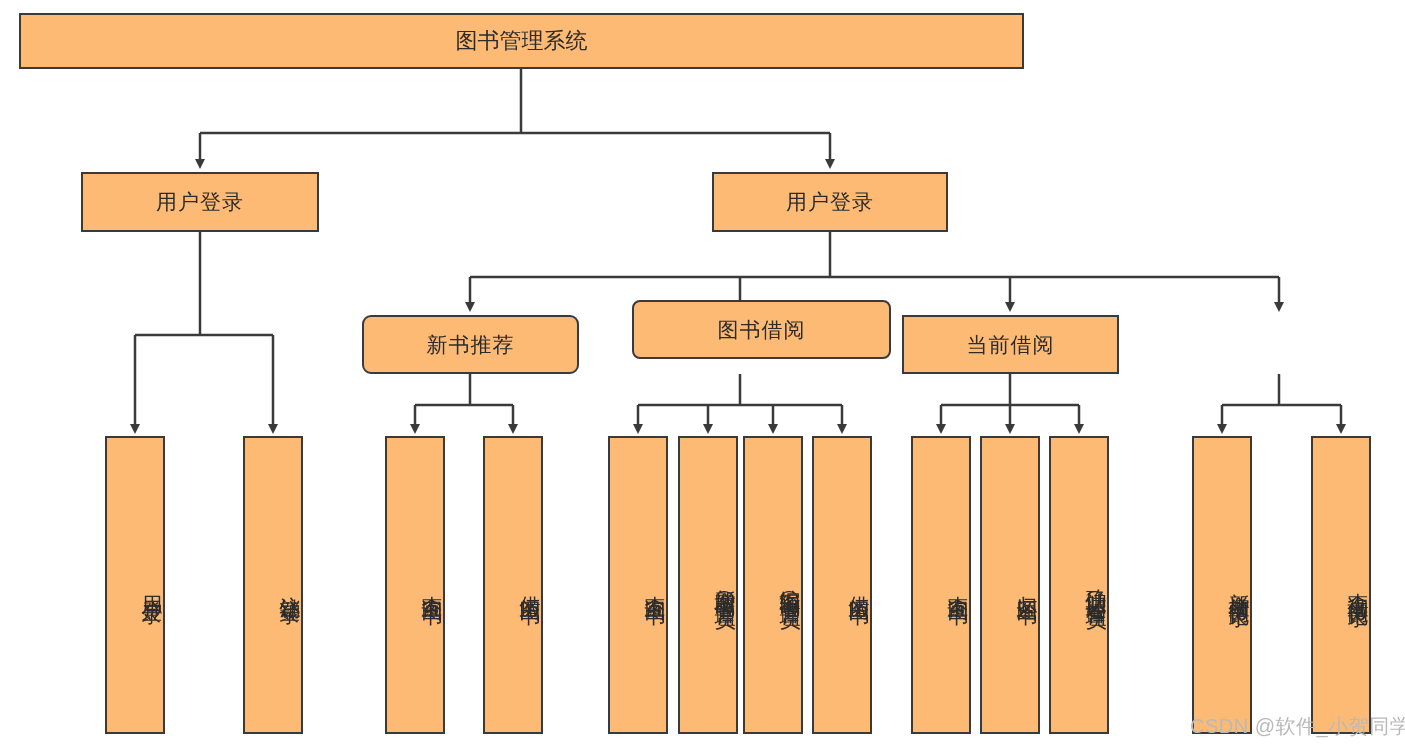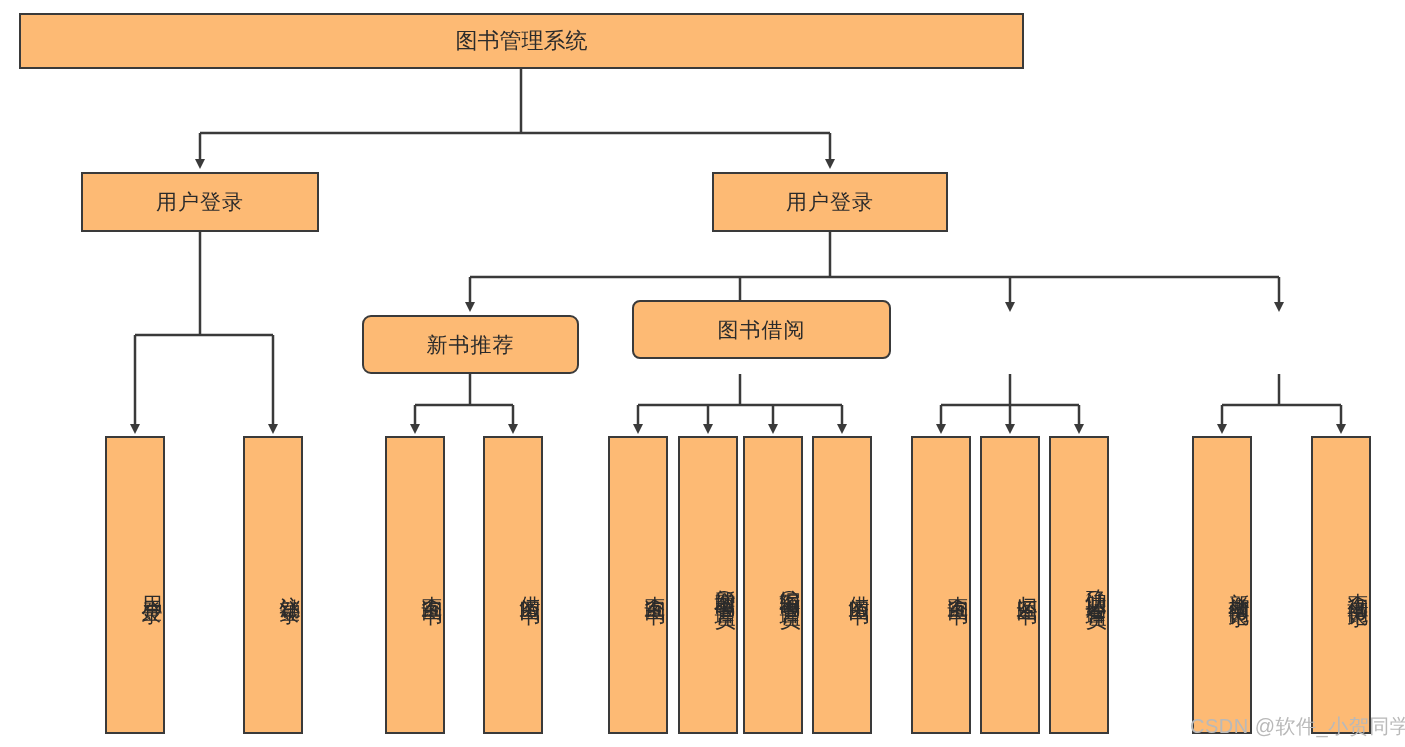--- a/index.html
+++ b/index.html
@@ -136,20 +136,23 @@
   <div class="node h" style="left:712px; top:172px; width:236px; height:60px;">
     <span>用户登录</span>
   </div>
 
   <div class="node h" style="left:362px; top:315px; width:217px; height:59px;border-radius:9px;">
     <span>新书推荐</span>
   </div>
   <div class="node h" style="left:632px; top:300px; width:259px; height:59px;border-radius:8px;">
     <span>图书借阅</span>
   </div>
+  <div class="node h" style="left:902px; top:315px; width:217px; height:59px;">
+    <span>当前借阅</span>
+  </div>
 
   <div class="node v" style="left:105px; top:436px; width:60px; height:298px;">
     <span class="vtxt">用户登录</span>
   </div>
   <div class="node v" style="left:243px; top:436px; width:60px; height:298px;">
     <span class="vtxt">注销登录</span>
   </div>
 
   <div class="node v" style="left:385px; top:436px; width:60px; height:298px;">
     <span class="vtxt">查询图书</span>

